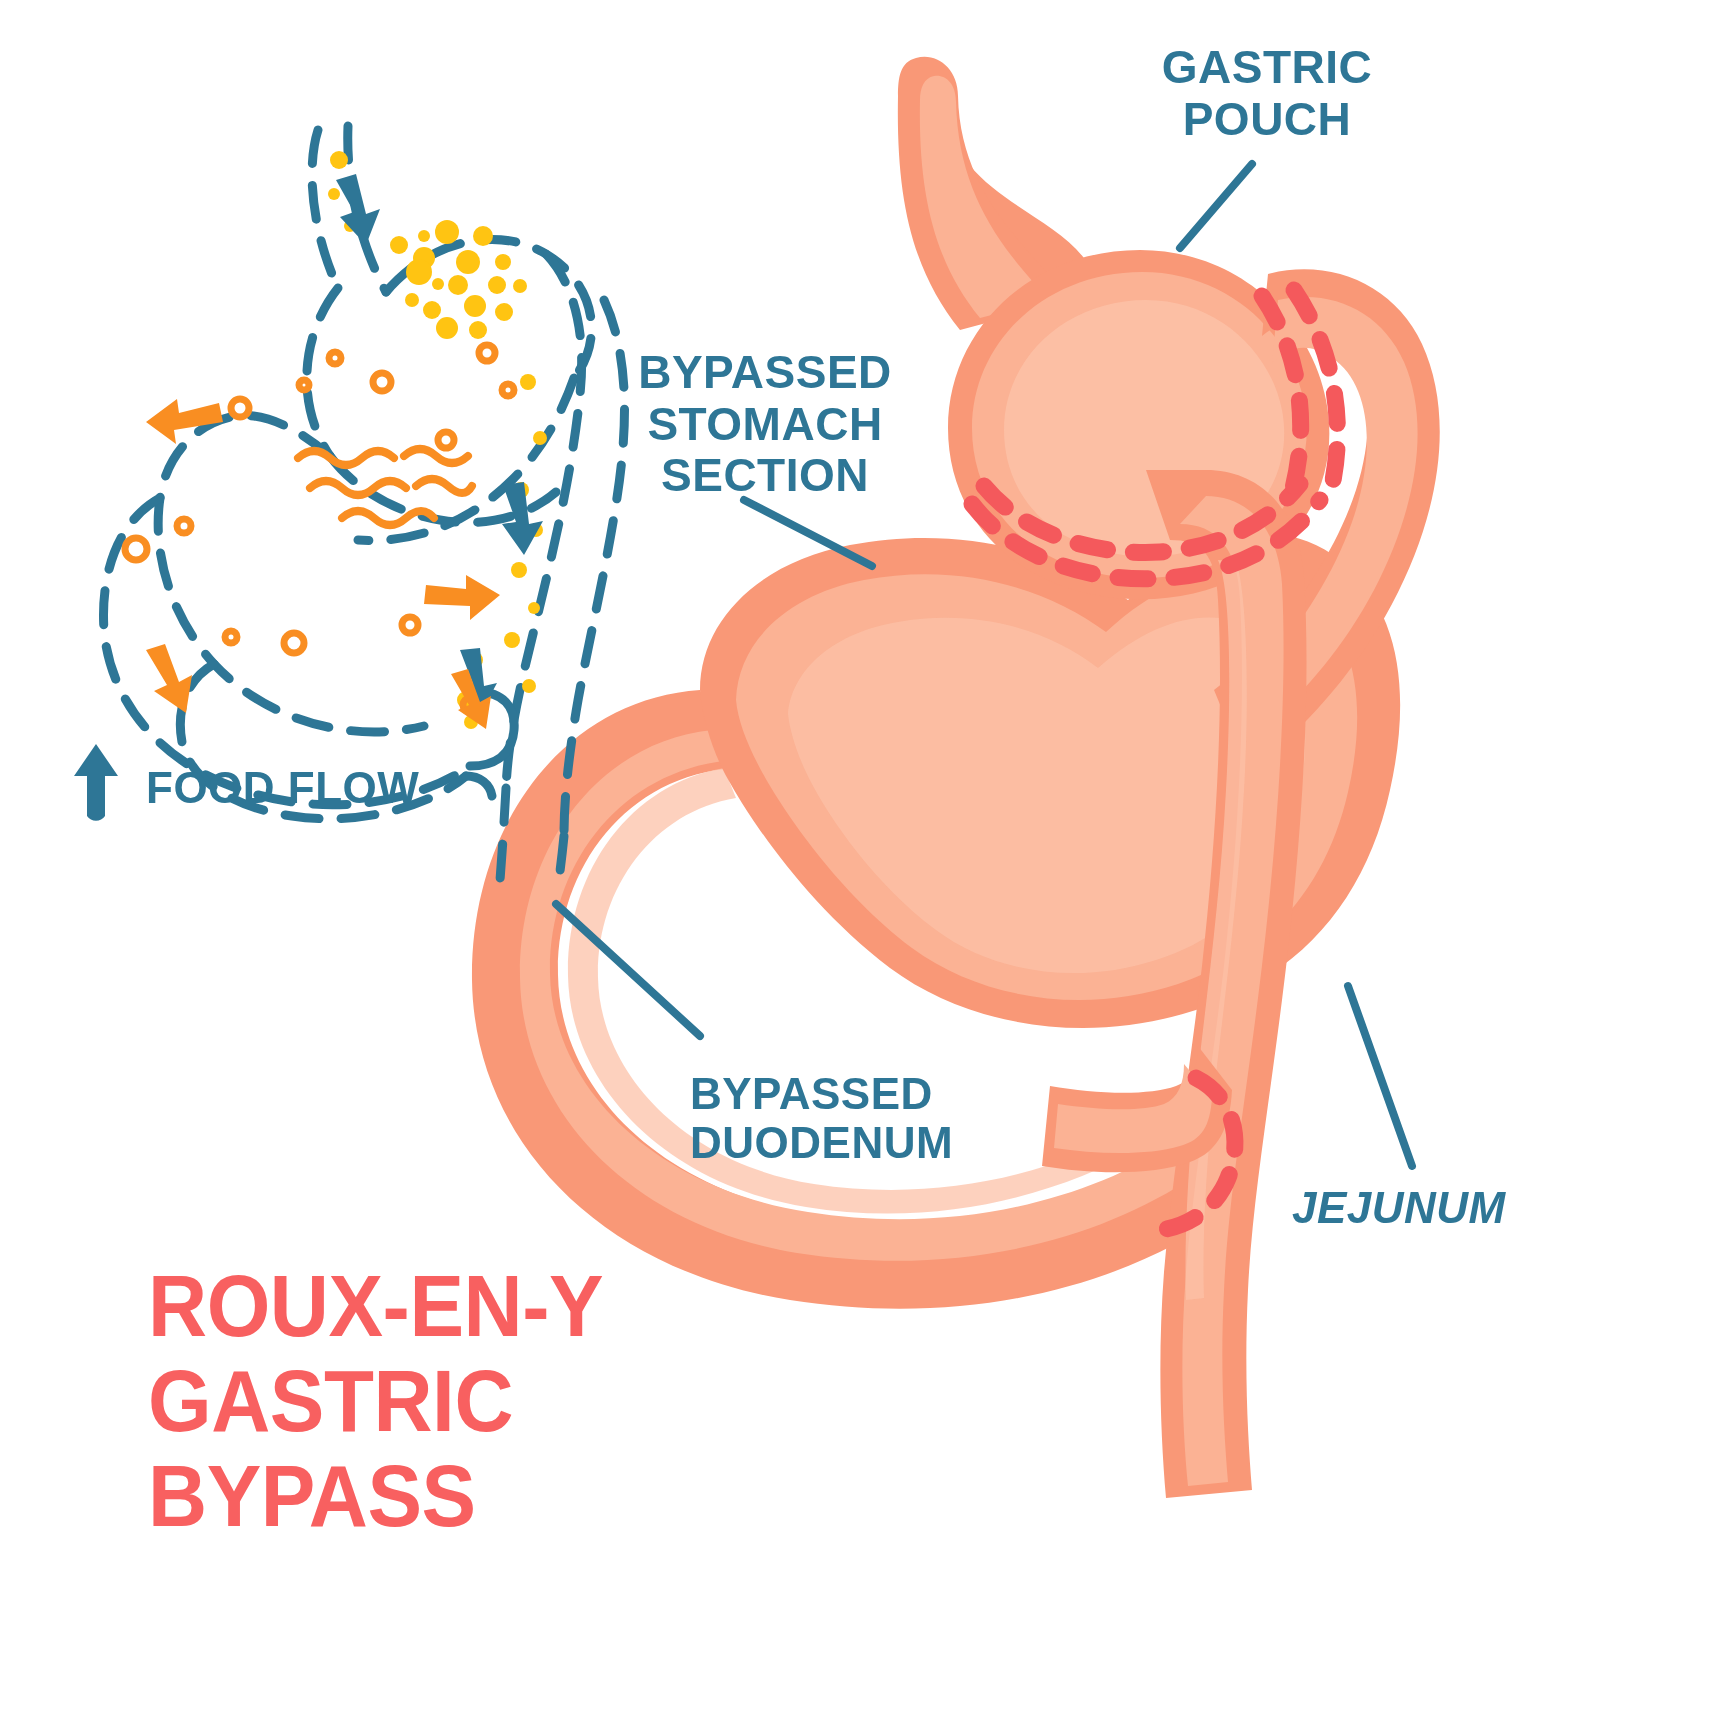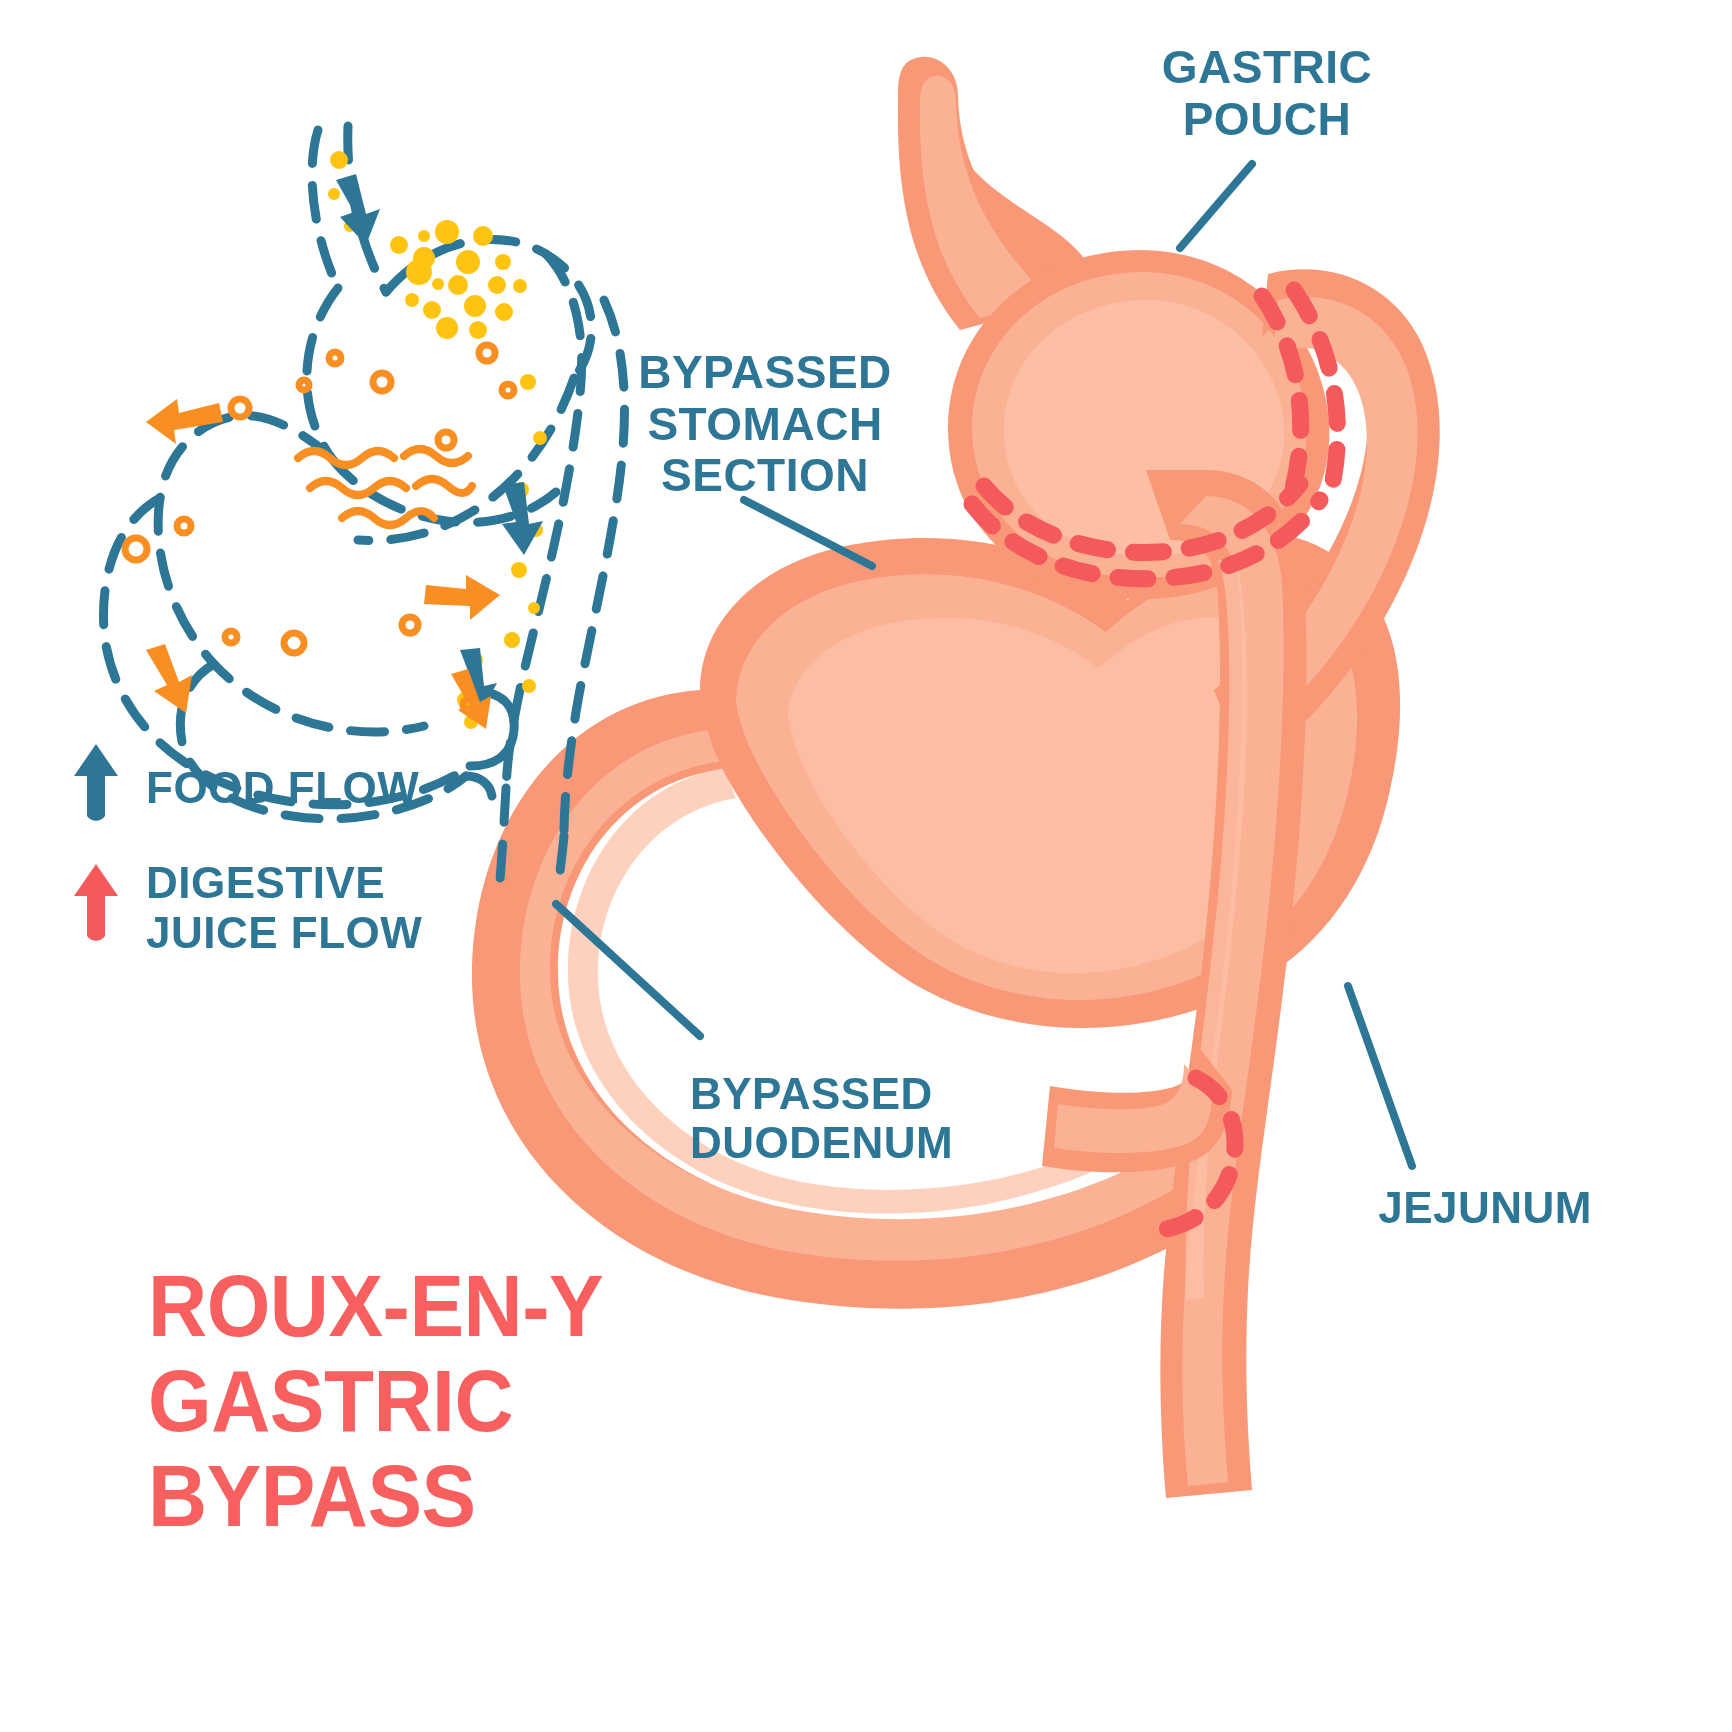--- a/index.html
+++ b/index.html
@@ -17,21 +17,21 @@
     color:#2E7696;
     font-weight:700;
     letter-spacing:0.5px;
     line-height:1.12;
     white-space:pre-line;
     user-select:none;
   }
   #label-gastric-pouch{left:1102px;top:42px;width:330px;font-size:46px;text-align:center;}
   #label-bypassed-stomach{left:600px;top:347px;width:330px;font-size:46px;text-align:center;}
   #label-bypassed-duodenum{left:690px;top:1069px;width:330px;font-size:44px;text-align:left;}
-  #label-jejunum{left:1292px;top:1183px;width:300px;font-size:44px;text-align:right;}
+  #label-jejunum{left:1292px;top:1183px;width:300px;font-size:44px;text-align:left;font-style:italic;}
 
   .legend-row{position:absolute;display:flex;align-items:center;gap:26px;}
   #legend-food{left:72px;top:742px;}
   #legend-juice{left:72px;top:858px;}
   .legend-text{
     color:#2E7696;font-weight:700;font-size:44px;line-height:1.14;
     letter-spacing:0.5px;white-space:pre-line;
   }
   .legend-arrow{width:48px;flex:0 0 48px;}
 
@@ -373,24 +373,17 @@
 
   <div class="lbl" id="label-jejunum">JEJUNUM</div>
 
   <div class="legend-row" id="legend-food">
     <svg class="legend-arrow" viewBox="0 0 48 92" aria-hidden="true">
       <path d="M24,2 L46,34 L33,34 L33,74 A11,11 0 0 1 15,74 L15,34 L2,34 Z" fill="#2E7696"></path>
     </svg>
     <div class="legend-text">FOOD FLOW</div>
   </div>
 
-  <div class="legend-row" id="legend-juice">
-    <svg class="legend-arrow" viewBox="0 0 48 92" aria-hidden="true">
-      <path d="M24,2 L46,34 L33,34 L33,74 A11,11 0 0 1 15,74 L15,34 L2,34 Z" fill="#F4595C"></path>
-    </svg>
-    <div class="legend-text">DIGESTIVE
-JUICE FLOW</div>
-  </div>
 
   <div id="title">ROUX-EN-Y
 GASTRIC BYPASS</div>
 
 </div>
 
 </body></html>

